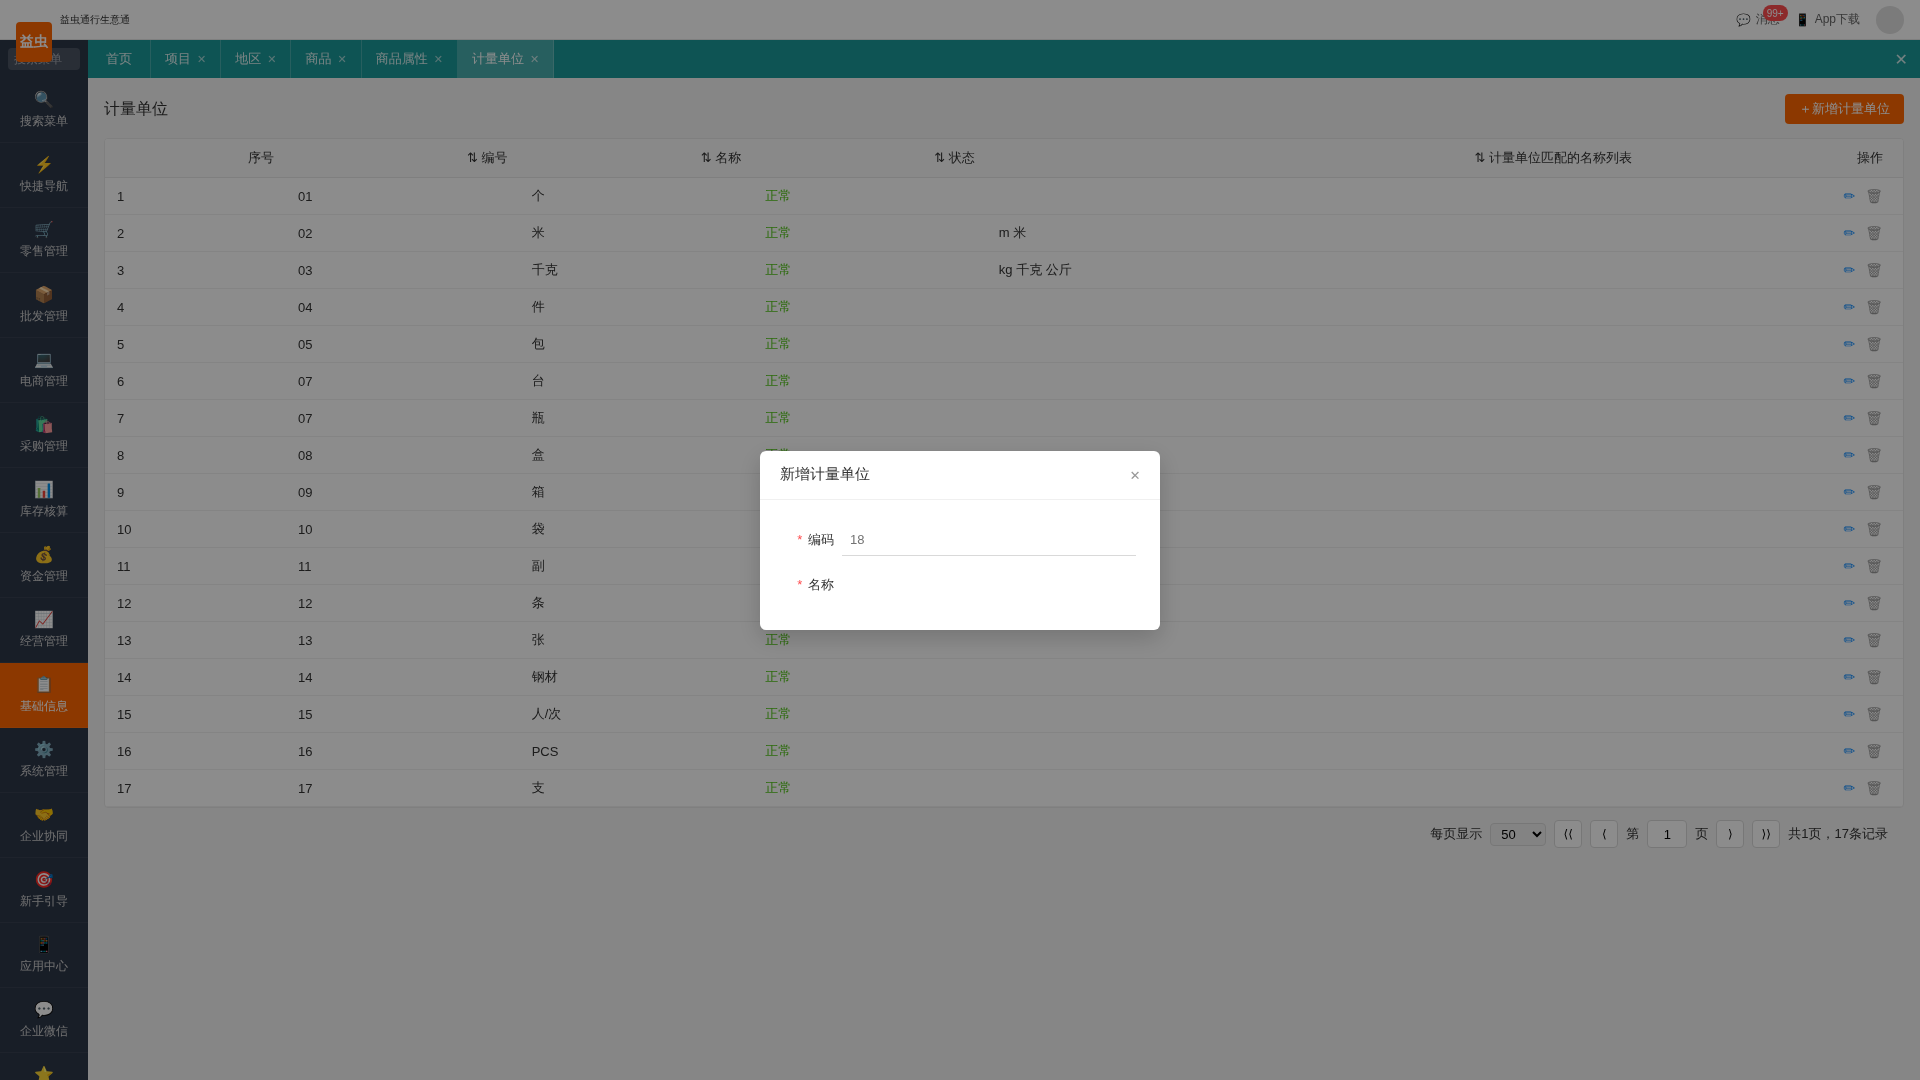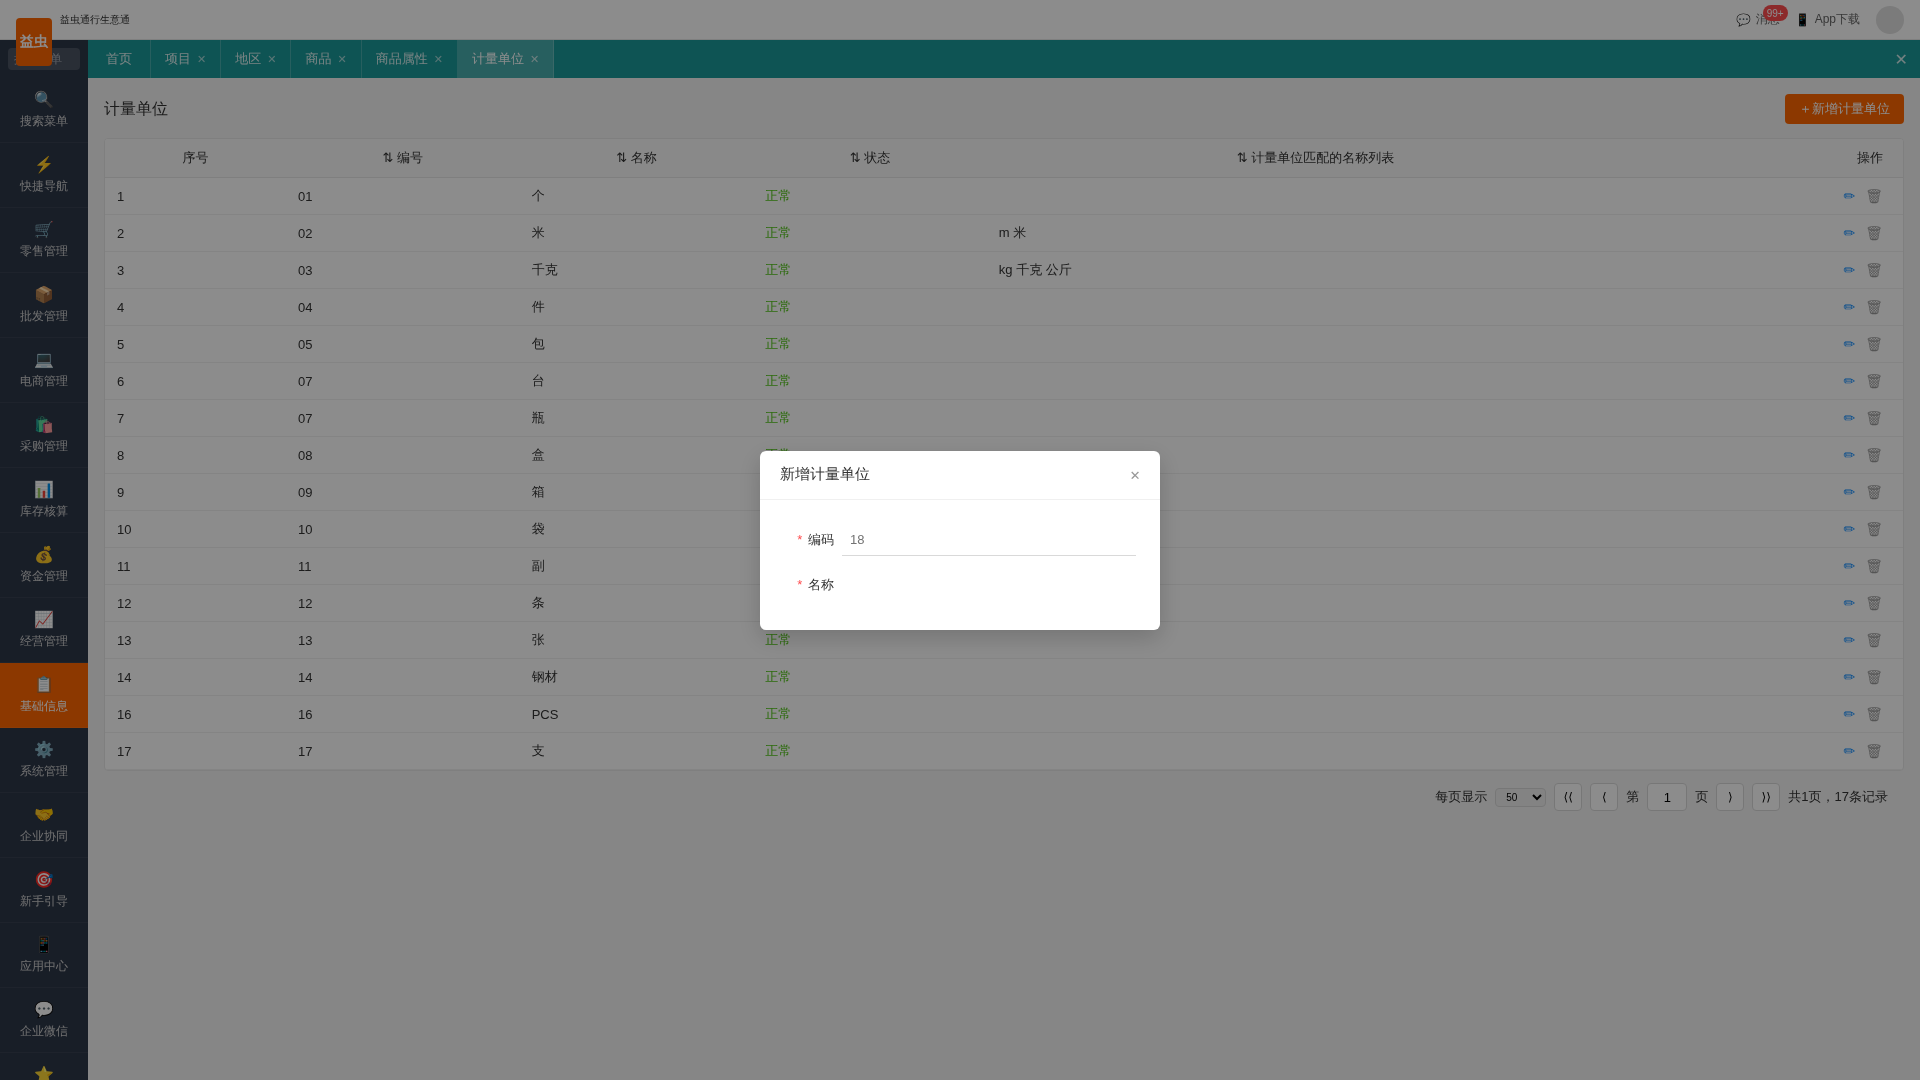--- a/index.html
+++ b/index.html
@@ -17,21 +17,21 @@
       position: fixed;
       top: 0; left: 0; right: 0;
       z-index: 100;
     }
     .logo-area {
       display: flex;
       align-items: center;
       gap: 8px;
     }
     .logo-icon {
-      width: 36px; height: 48px;
+      width: 36px; height: 40px;
       background: #ff6600;
       border-radius: 4px;
       display: flex; align-items: center; justify-content: center;
       color: white; font-size: 14px; font-weight: bold; margin-top: 45px;
     }
     .logo-text { font-size: 10px; color: #333; }
     .header-right {
       display: flex; align-items: center; gap: 16px;
     }
     .header-btn {
@@ -159,21 +159,21 @@
       width: 100%;
       border-collapse: collapse;
       font-size: 13px;
     }
     thead tr {
       background: #fafafa;
       border-bottom: 1px solid #e8e8e8;
     }
     thead th {
       padding: 10px 12px;
-      text-align: center;
+      text-align: right;
       font-weight: 500;
       color: #333;
       white-space: nowrap;
     }
     tbody tr {
       border-bottom: 1px solid #f0f0f0;
     }
     tbody td {
       padding: 9px 12px;
       color: #333;
@@ -194,21 +194,21 @@
       display: flex; align-items: center; justify-content: flex-end;
       padding: 12px 16px;
       gap: 8px;
       font-size: 13px;
       color: #333;
     }
     .page-select {
       border: 1px solid #d9d9d9;
       border-radius: 4px;
       padding: 2px 6px;
-      font-size: 10px;
+      font-size: 13px;
     }
     .page-btn {
       width: 28px; height: 28px;
       border: 1px solid #d9d9d9;
       background: white;
       border-radius: 4px;
       cursor: pointer;
       display: flex; align-items: center; justify-content: center;
       font-size: 12px;
     }
@@ -646,20 +646,33 @@
     <td class="status-normal">正常</td>
     <td></td>
     <td style="text-align:right; padding-right:20px;">
       <div class="action-icons" style="justify-content:flex-end;">
         <span class="action-icon">✏</span>
         <span class="action-icon delete">🗑</span>
       </div>
     </td>
   </tr>
               <tr>
+    <td>15</td>
+    <td>15</td>
+    <td>人/次</td>
+    <td class="status-normal">正常</td>
+    <td></td>
+    <td style="text-align:right; padding-right:20px;">
+      <div class="action-icons" style="justify-content:flex-end;">
+        <span class="action-icon">✏</span>
+        <span class="action-icon delete">🗑</span>
+      </div>
+    </td>
+  </tr>
+              <tr>
     <td>16</td>
     <td>16</td>
     <td>PCS</td>
     <td class="status-normal">正常</td>
     <td></td>
     <td style="text-align:right; padding-right:20px;">
       <div class="action-icons" style="justify-content:flex-end;">
         <span class="action-icon">✏</span>
         <span class="action-icon delete">🗑</span>
       </div>

